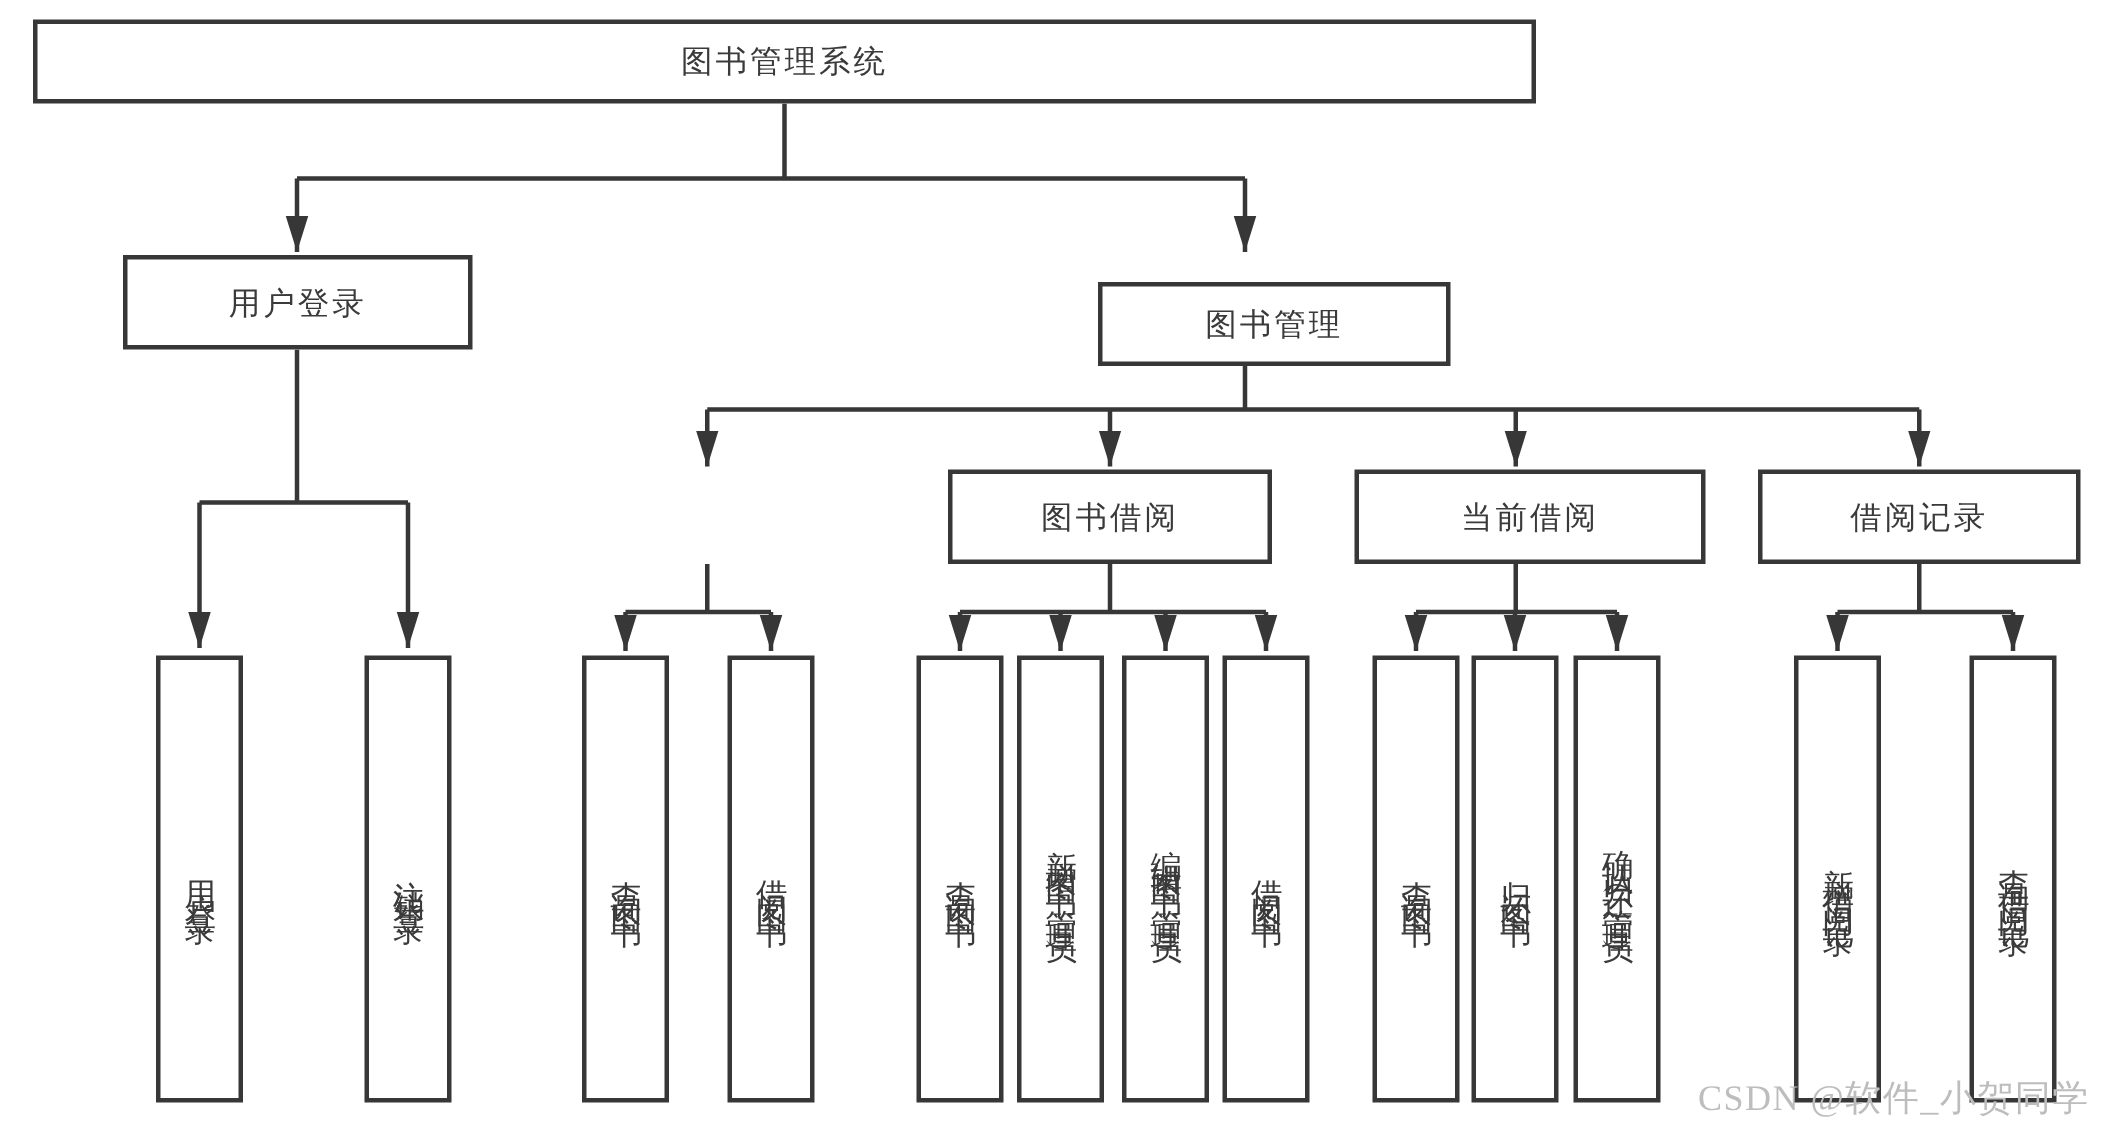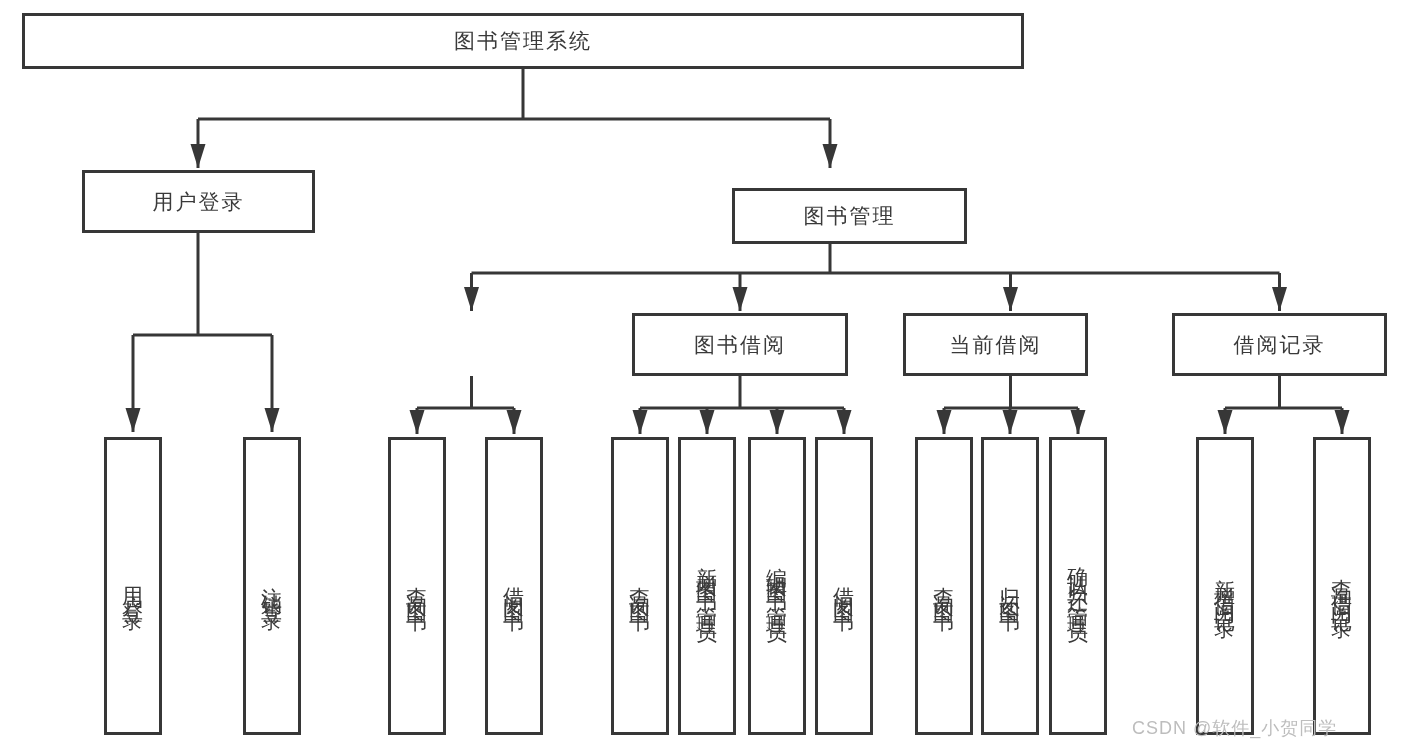--- a/index.html
+++ b/index.html
@@ -41,46 +41,47 @@
   }
   
   .n-root   { left: 22px;   top: 13px;  width: 1002px; height: 56px; }
   
   .n-login  { left: 82px;   top: 170px; width: 233px;  height: 63px; }
   .n-mgmt   { left: 732px;  top: 170px; width: 235px;  height: 56px; margin-top: 18px; }
   
   .lv3      { top: 313px; height: 63px; }
   .n-rec    { left: 363px;  width: 217px; }
   .n-borrow { left: 632px;  width: 216px; font-family: Liberation Serif, serif; }
-  .n-cur    { left: 903px;  width: 185px; }
+  .n-cur    { left: 903px;  width: 234px; }
   .n-hist   { left: 1172px; width: 215px; }
   
   .lv4      { top: 437px; width: 58px; height: 298px; }
   .n-l1  { left: 104px; }
   .n-l2  { left: 243px; }
   .n-l3  { left: 388px; }
   .n-l4  { left: 485px; }
   .n-l5  { left: 611px; }
   .n-l6  { left: 678px; }
   .n-l7  { left: 748px; }
   .n-l8  { left: 815px; }
   .n-l9  { left: 915px; }
   .n-l10 { left: 981px; }
   .n-l11 { left: 1049px; }
   .n-l12 { left: 1196px; }
   .n-l13 { left: 1313px; }
   .watermark {
     position: absolute;
     left: 1132px;
     top: 716px;
-    font-size: 18px;
+    font-size: 24px;
     color: var(--watermark-color);
     letter-spacing: 1px;
     z-index: 5;
     white-space: nowrap;
+    font-family: Liberation Serif, serif;
   }
 </style>
 </head>
 <body>
 
 <div class="canvas">
 
   <svg class="edges" viewBox="0 0 1405 747" xmlns="http://www.w3.org/2000/svg">
     <defs>
       <marker id="arrow" markerUnits="userSpaceOnUse" markerWidth="26" markerHeight="18" viewBox="0 -9 26 18" refX="24" refY="0" orient="auto">

